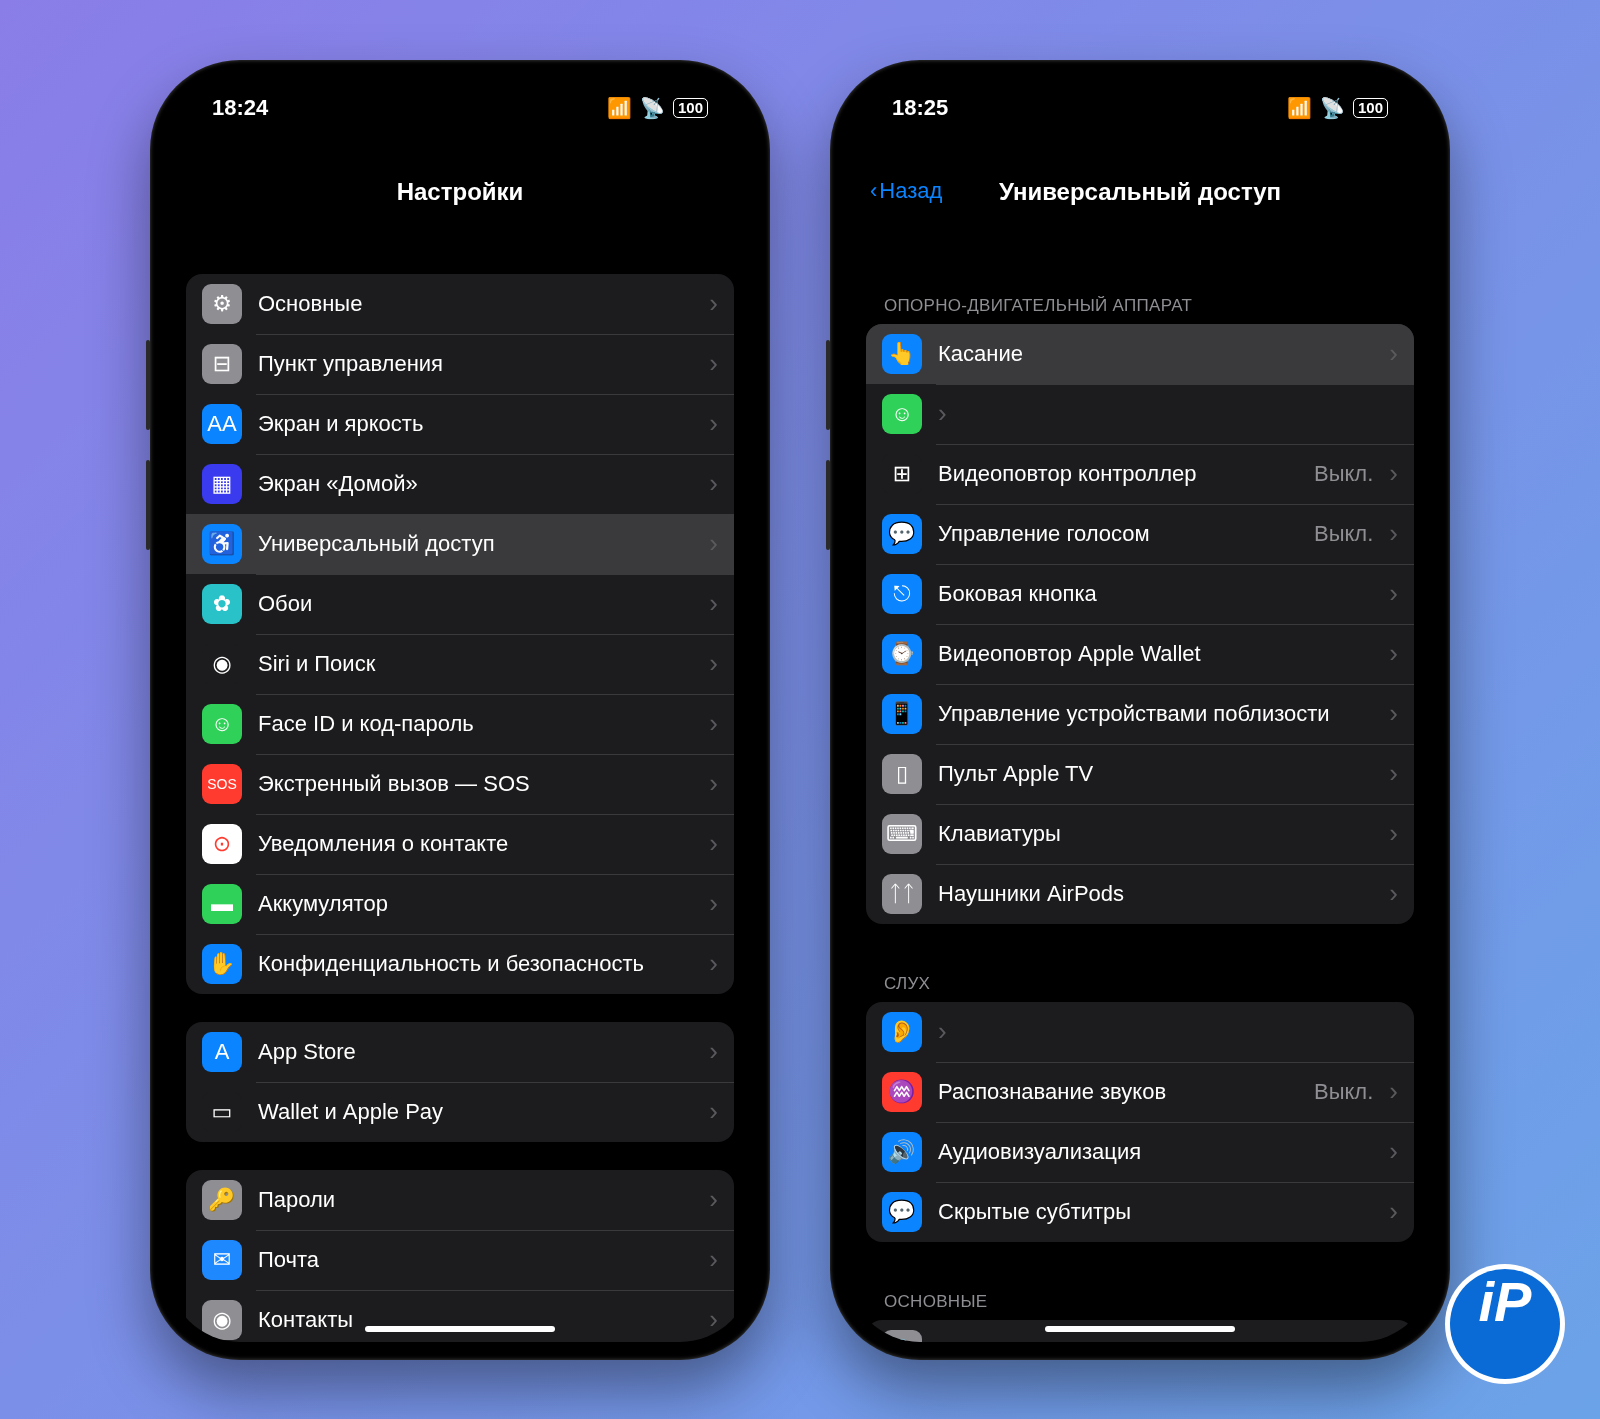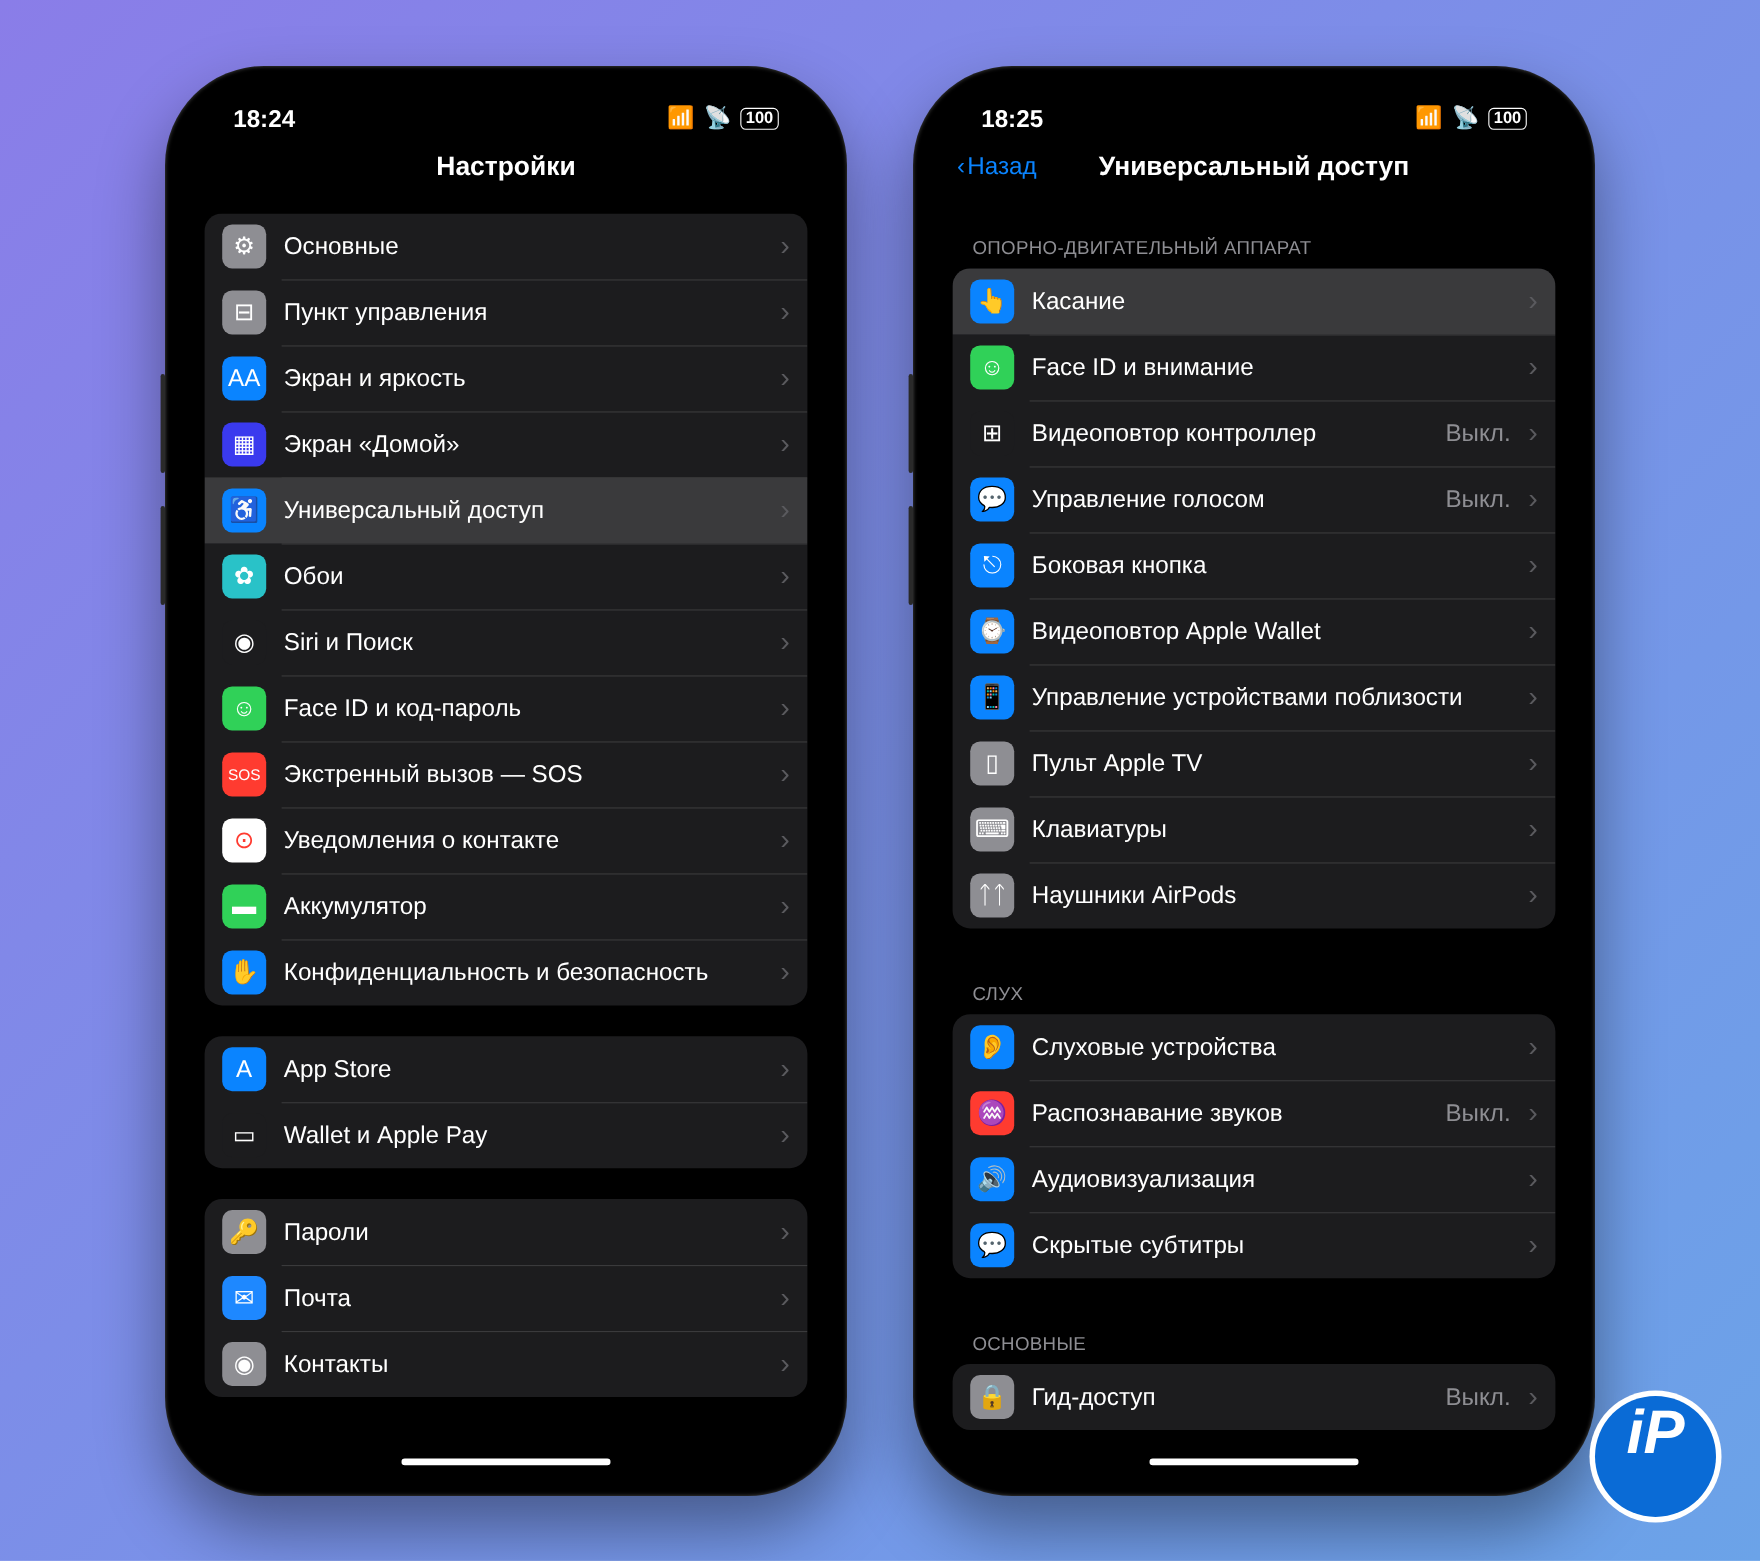--- a/index.html
+++ b/index.html
@@ -17,21 +17,21 @@
     padding: 18px;
     box-shadow: 0 30px 60px rgba(0,0,0,.4), inset 0 0 4px rgba(255,255,255,.3);
     position: relative;
   }
   .screen {
     width: 100%; height: 100%;
     background: #000;
     border-radius: 72px;
     overflow: hidden;
     position: relative;
-    display: flex; flex-direction: column;
+    display: flex; flex-direction: column; gap: 40px;
   }
   .notch {
     position: absolute; top: 0; left: 50%; transform: translateX(-50%);
     width: 210px; height: 40px; background: #000;
     border-radius: 0 0 26px 26px; z-index: 10;
   }
   .status-bar {
     height: 60px; display: flex; justify-content: space-between; align-items: center;
     padding: 0 44px; color: #fff; font-size: 22px; font-weight: 600;
   }
@@ -223,21 +223,20 @@
     <div class="content" id="right-content">
         <div class="section-header">Опорно-двигательный аппарат</div>
         <div class="group">
           <div class="row selected">
             <div class="icon" style="background: rgb(10, 132, 255);">👆</div>
             <div class="row-label">Касание</div>
             <div class="chevron">›</div>
           </div>
           <div class="row">
             <div class="icon" style="background: rgb(48, 209, 88);">☺</div>
-            <div class="row-label">Face ID и внимание</div>
             <div class="chevron">›</div>
           </div>
           <div class="row">
             <div class="icon" style="background: rgb(28, 28, 30);">⊞</div>
             <div class="row-label">Видеоповтор контроллер</div>
             <div class="row-detail">Выкл.</div>
             <div class="chevron">›</div>
           </div>
           <div class="row">
             <div class="icon" style="background: rgb(10, 132, 255);">💬</div>
@@ -273,21 +272,20 @@
           <div class="row">
             <div class="icon" style="background: rgb(142, 142, 147);">ᛏᛏ</div>
             <div class="row-label">Наушники AirPods</div>
             <div class="chevron">›</div>
           </div>
         </div>
         <div class="section-header">Слух</div>
         <div class="group">
           <div class="row">
             <div class="icon" style="background: rgb(10, 132, 255);">👂</div>
-            <div class="row-label">Слуховые устройства</div>
             <div class="chevron">›</div>
           </div>
           <div class="row">
             <div class="icon" style="background: rgb(255, 59, 48);">♒</div>
             <div class="row-label">Распознавание звуков</div>
             <div class="row-detail">Выкл.</div>
             <div class="chevron">›</div>
           </div>
           <div class="row">
             <div class="icon" style="background: rgb(10, 132, 255);">🔊</div>

